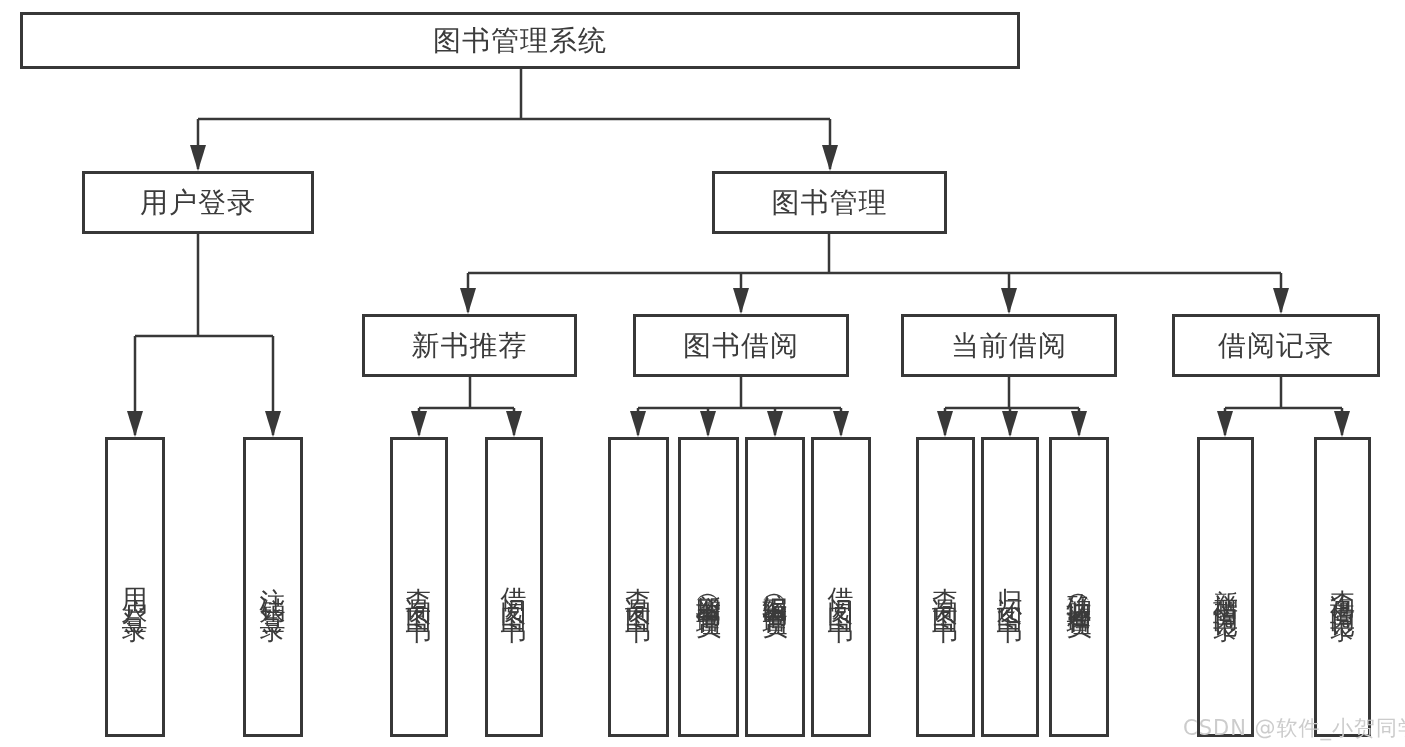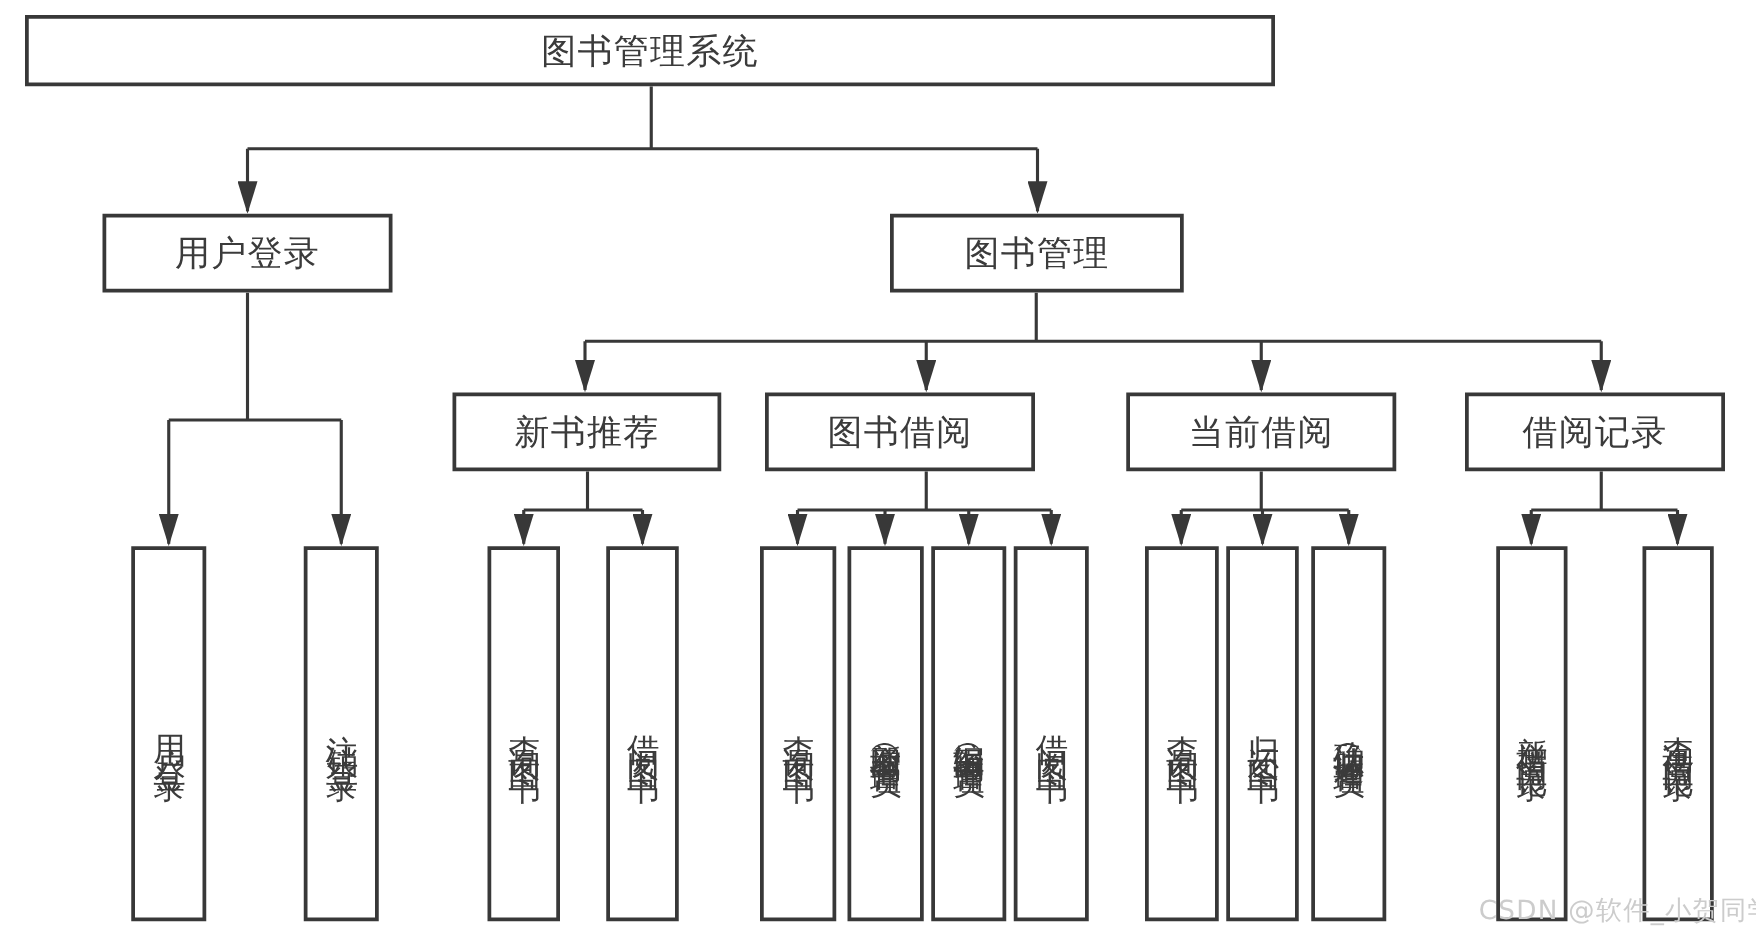--- a/index.html
+++ b/index.html
@@ -71,21 +71,21 @@
       <path d="M1342,408 V435" marker-end="url(#arr)"></path>
     </g>
   </svg>
 
   <div class="node h" style="left:20px;top:12px;width:1000px;height:57px;">图书管理系统</div>
 
   <div class="node h" style="left:82px;top:171px;width:232px;height:63px;">用户登录</div>
   <div class="node h" style="left:712px;top:171px;width:235px;height:63px;">图书管理</div>
 
   <div class="node h" style="left:362px;top:314px;width:215px;height:63px;">新书推荐</div>
-  <div class="node h" style="left:612px;top:314px;width:216px;height:63px;">图书借阅</div>
+  <div class="node h" style="left:633px;top:314px;width:216px;height:63px;">图书借阅</div>
   <div class="node h" style="left:901px;top:314px;width:216px;height:63px;">当前借阅</div>
   <div class="node h" style="left:1172px;top:314px;width:208px;height:63px;">借阅记录</div>
 
   <div class="node v" style="left:105px;top:437px;width:60px;height:300px;">用户登录</div>
   <div class="node v" style="left:243px;top:437px;width:60px;height:300px;">注销登录</div>
 
   <div class="node v" style="left:390px;top:437px;width:58px;height:300px;">查询图书</div>
   <div class="node v" style="left:485px;top:437px;width:58px;height:300px;">借阅图书</div>
 
   <div class="node v" style="left:608px;top:437px;width:61px;height:300px;">查询图书</div>

